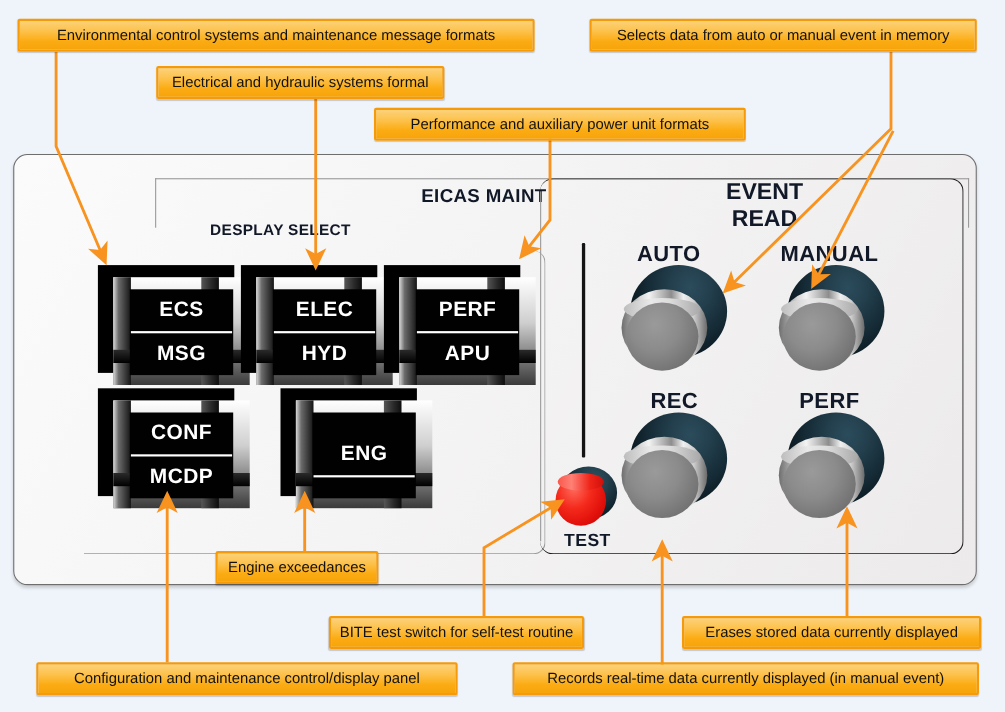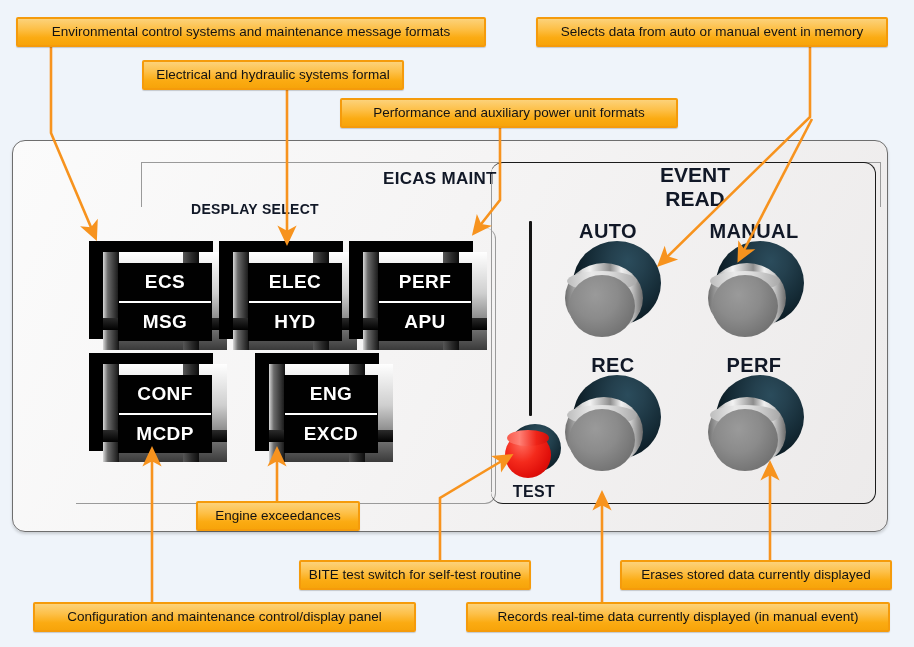--- a/index.html
+++ b/index.html
@@ -229,21 +229,21 @@
   </div>
 
   <div class="callout" style="left:340px;top:98px;width:338px;height:30px;align-items:center;">
     <span>Performance and auxiliary power unit formats</span>
   </div>
 
   <div class="callout" style="left:536px;top:17px;width:352px;height:30px;">
     <span>Selects data from auto or manual event in memory</span>
   </div>
 
-  <div class="callout" style="left:196px;top:501px;width:164px;height:30px;">
+  <div class="callout" style="left:196px;top:501px;width:148px;height:30px;">
     <span>Engine exceedances</span>
   </div>
 
   <div class="callout" style="left:299px;top:560px;width:232px;height:30px;">
     <span>BITE test switch for self-test routine</span>
   </div>
 
   <div class="callout" style="left:466px;top:602px;width:424px;height:30px;">
     <span>Records real-time data currently displayed (in manual event)</span>
   </div>
@@ -313,21 +313,20 @@
     </div>
 
     <div class="dsbtn" style="left:206px;top:212px;margin-left:36px;">
       <div class="bev"></div>
       <div class="bevL"></div>
       <div class="bevR"></div>
       <div class="bevB"></div>
       <div class="face">
         <div class="t">ENG</div>
         <div class="sep"></div>
-        <div class="b">EXCD</div>
       </div>
     </div>
 
     <div id="er-frame"></div>
     <div id="er-left-edge"></div>
     <div id="divider-bar"></div>
 
     <div id="er-title">
       <div>EVENT</div>
       <div>READ</div>

